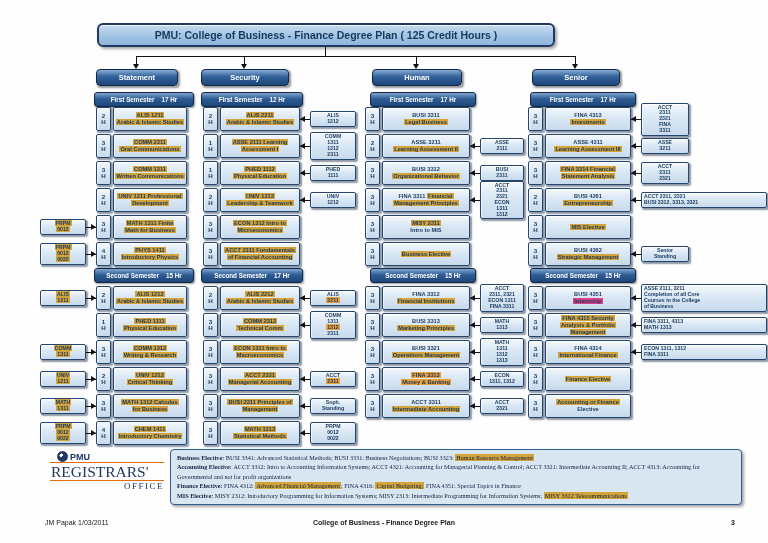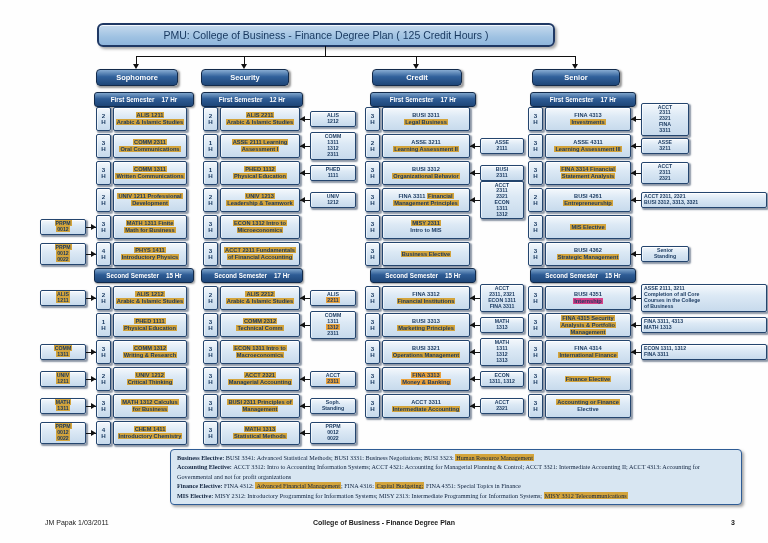--- a/index.html
+++ b/index.html
@@ -1,19 +1,19 @@
 <!DOCTYPE html>
 <html><head>
 <meta charset="utf-8">
 <style>
   html,body{margin:0;padding:0;background:#fff;}
   #page{position:relative;width:768px;height:543px;background:#FEFEFE;font-family:"Liberation Sans",sans-serif;overflow:hidden;}
 
   .title{position:absolute;left:97px;top:23px;width:458px;height:24px;display:flex;align-items:center;justify-content:center;
-    font-size:10.5px;font-weight:normal;color:#17375E;
+    font-size:10.5px;font-weight:bold;color:#17375E;
     background:linear-gradient(180deg,#C6DAEE,#9FC2E2 60%,#8FB6DC);
     border:2px solid #1F3864;border-radius:6px;box-sizing:border-box;
     box-shadow:2px 2px 3px rgba(0,0,0,.35), inset 0 1px 0 rgba(255,255,255,.8);}
 
   .cline{position:absolute;background:#111;}
   .ahead{position:absolute;width:0;height:0;border-left:3px solid transparent;border-right:3px solid transparent;border-top:5px solid #111;}
 
   .chdr{position:absolute;height:15px;display:flex;align-items:center;justify-content:center;
     font-size:7.5px;font-weight:bold;color:#fff;
     background:linear-gradient(180deg,#87ACD2,#31619B 45%,#1E4678);
@@ -82,21 +82,21 @@
       <div class="cline" style="left: 136px; top: 56px; width: 1px; height: 9px;"></div>
       <div class="cline" style="left: 244px; top: 56px; width: 1px; height: 9px;"></div>
       <div class="cline" style="left: 416px; top: 56px; width: 1px; height: 9px;"></div>
       <div class="cline" style="left: 575px; top: 56px; width: 1px; height: 9px;"></div>
       <div class="ahead" style="left: 133px; top: 64px;"></div>
       <div class="ahead" style="left: 241px; top: 64px;"></div>
       <div class="ahead" style="left: 413px; top: 64px;"></div>
       <div class="ahead" style="left: 572px; top: 64px;"></div>
     </div>
   <div id="diagram">
-      <div class="chdr" style="left: 96px; top: 69px; width: 80px;">Sophomore</div>
+      <div class="chdr" style="left: 96px; top: 69px; width: 80px;">Statement</div>
       <div class="shdr" style="left: 94px; top: 92px; width: 98px;">
         <span>First Semester</span>
         <span>17 Hr</span>
       </div>
       <div class="colrows" style="left: 40px; top: 107px;">
         <div class="row">
           <div class="preslot L" style="width: 46px;"></div>
           <div class="arrslot" style="width: 10px;"></div>
           <div class="box hr">
             <span>2</span>
@@ -515,21 +515,21 @@
           </div>
           <div class="preslot R" style="width: 46px;">
             <div class="box pre">
               <div class="pl"><span>PRPM</span></div>
               <div class="pl"><span>0012</span></div>
               <div class="pl"><span>0022</span></div>
             </div>
           </div>
         </div>
       </div>
-      <div class="chdr" style="left: 372px; top: 69px; width: 88px;">Credit</div>
+      <div class="chdr" style="left: 372px; top: 69px; width: 88px;">Human</div>
       <div class="shdr" style="left: 370px; top: 92px; width: 104px;">
         <span>First Semester</span>
         <span>17 Hr</span>
       </div>
       <div class="colrows" style="left: 365px; top: 107px;">
         <div class="row">
           <div class="box hr">
             <span>3</span>
             <span>H</span>
           </div>
@@ -931,20 +931,28 @@
           <div class="box course" style="width: 86px;">
             <div class="cl"><span class="hl1">Accounting or Finance</span></div>
             <div class="cl"><span>Elective</span></div>
           </div>
           <div class="arrslot" style="width: 10px;"></div>
           <div class="preslot R" style="width: 126px;"></div>
         </div>
       </div>
     </div>
 
+  <div id="logo">
+    <div class="logo-top">
+      <span class="globe"></span>
+      <span>PMU</span>
+    </div>
+    <div class="logo-reg">REGISTRARS'</div>
+    <div class="logo-off">OFFICE</div>
+  </div>
 
   <div id="legend">
       <div class="leg-line"><span style="font-weight: bold;">Business Elective: </span><span>BUSI 3341: Advanced Statistical Methods;  BUSI 3331: Business Negotiations; BUSI 3323: </span><span class="hl1">Human Resource Management</span></div>
       <div class="leg-line"><span style="font-weight: bold;">Accounting Elective: </span><span>ACCT 3312: Intro to Accounting Information Systems; ACCT 4321: Accounting for Managerial Planning &amp; Control;  ACCT 3321: Intermediate Accounting II; ACCT 4313: Accounting for Governmental and not for profit organizations</span></div>
       <div class="leg-line"><span style="font-weight: bold;">Finance Elective: </span><span>FINA 4312: </span><span class="hl1">Advanced Financial Management</span><span>; FINA 4316: </span><span class="hl1">Capital Budgeting;</span><span> FINA 4351: Special Topics in Finance</span></div>
       <div class="leg-line"><span style="font-weight: bold;">MIS Elective: </span><span>MISY 2312: Introductory Programming for Information Systems; MISY 2313: Intermediate Programming for Information Systems; </span><span class="hl1">MISY 3312 Telecommunications</span></div>
     </div>
 
   <div class="foot" id="footer-left">JM Papak 1/03/2011</div>
   <div class="foot" id="footer-center">College of Business - Finance Degree Plan</div>

